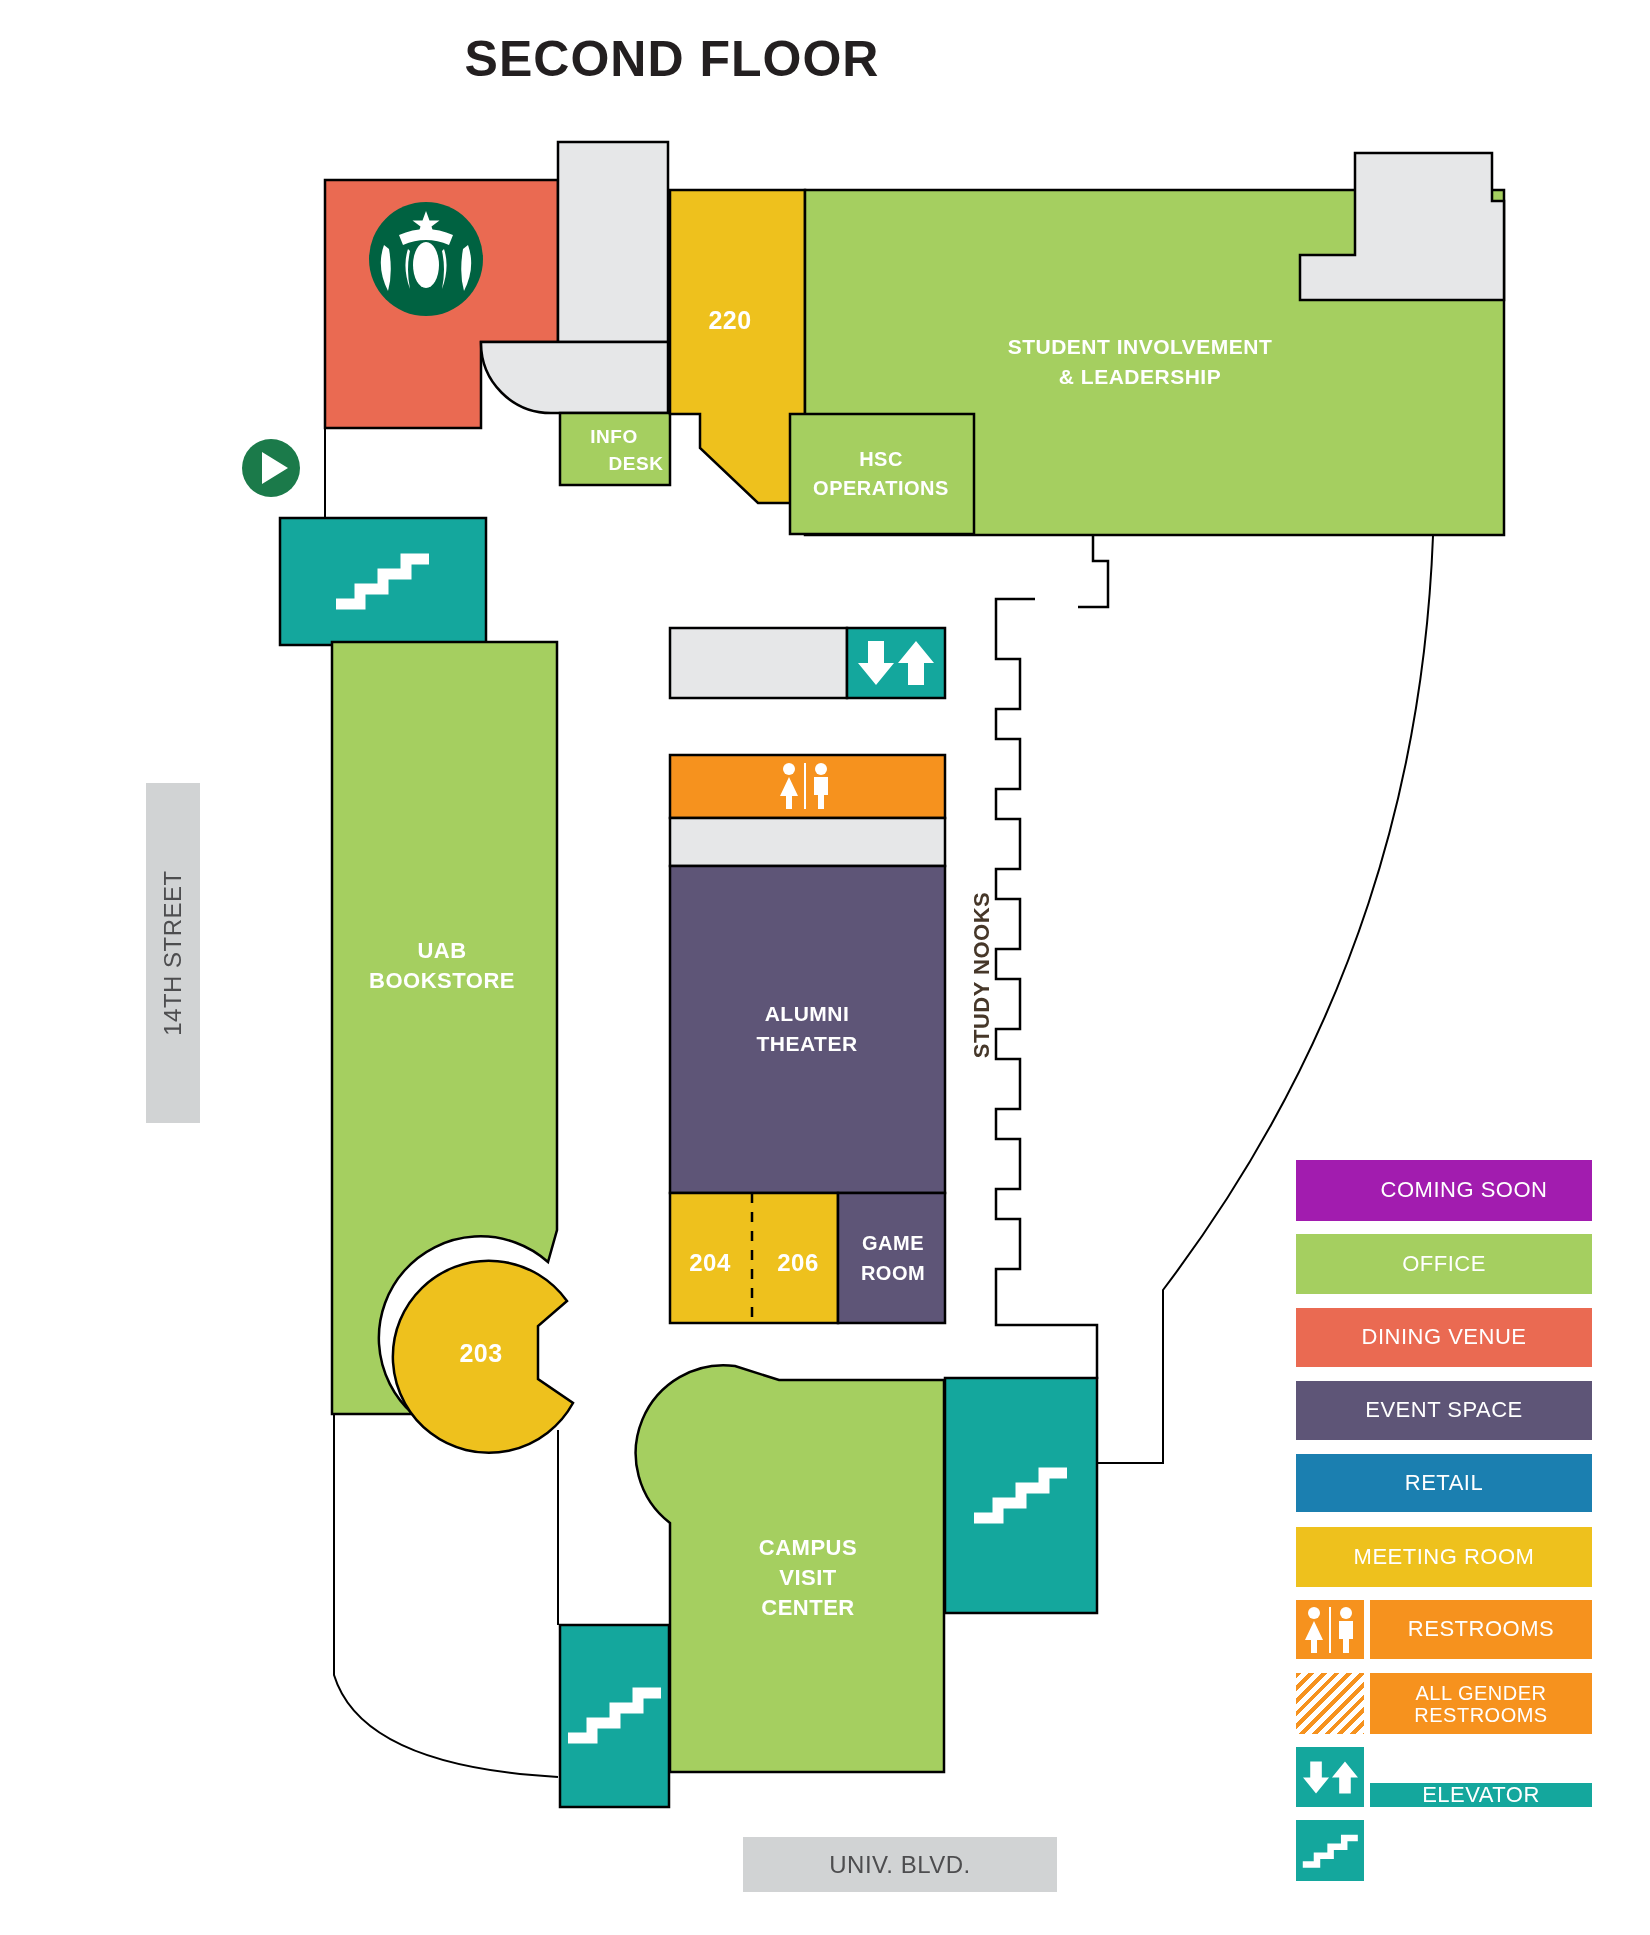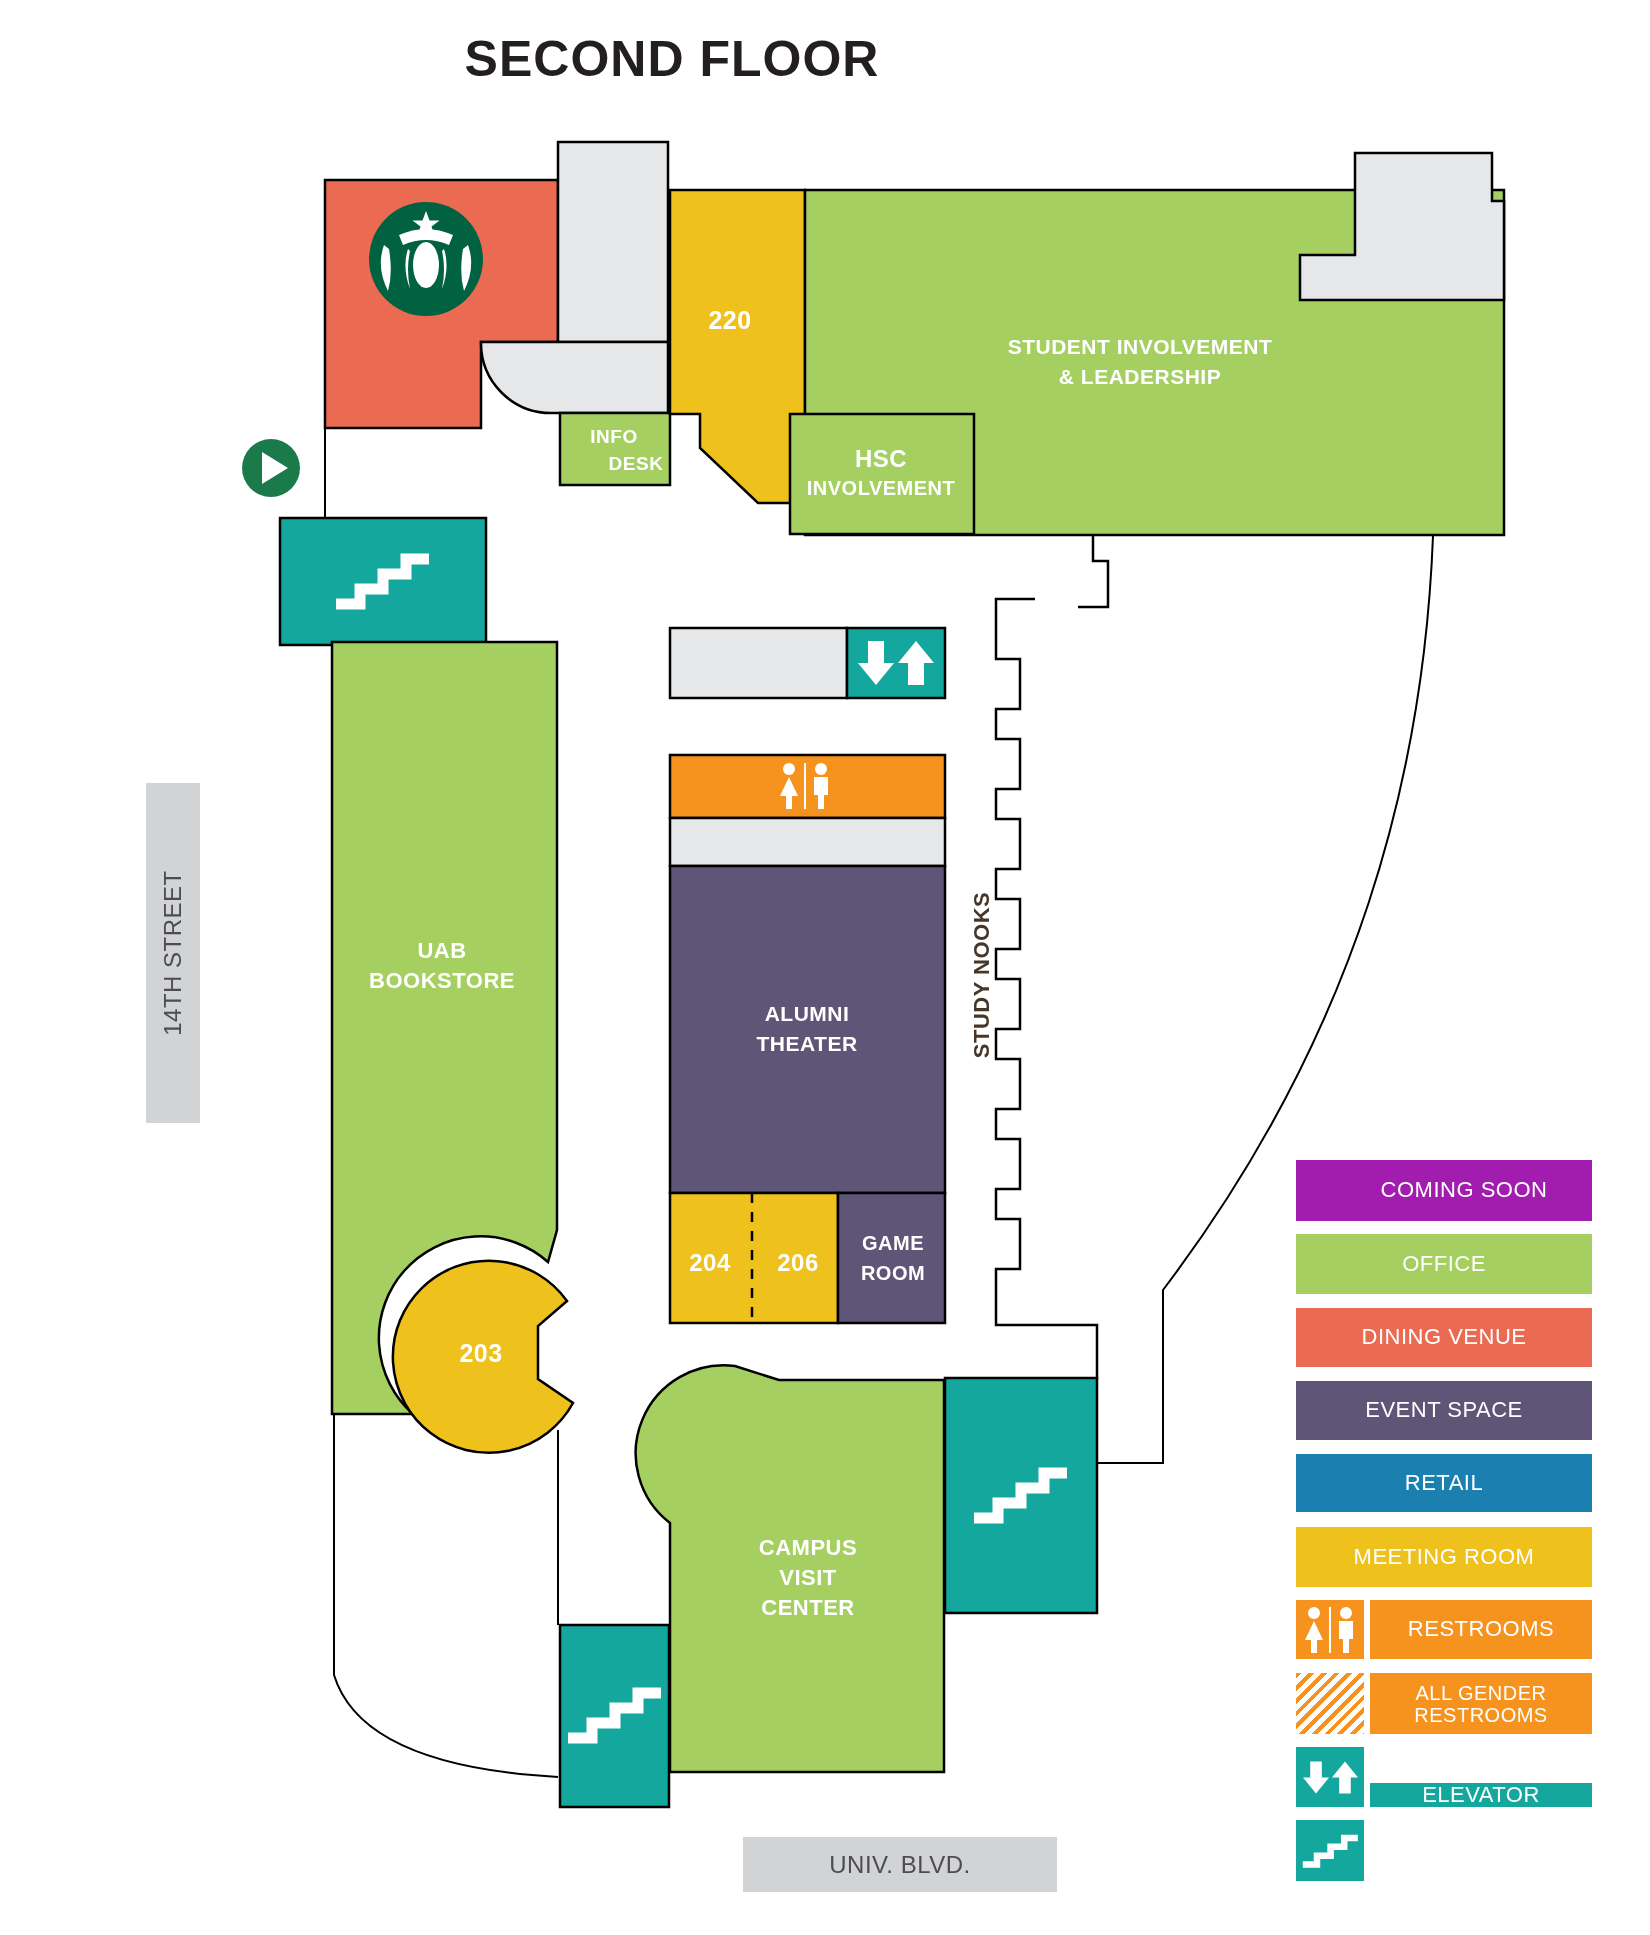--- a/index.html
+++ b/index.html
@@ -115,22 +115,22 @@
     <rect x="743" y="1837" width="314" height="55" fill="#d1d3d4"></rect>
   </svg>
 
   <div class="lbl title" style="left:672px;top:59px;font-size:50px;">SECOND FLOOR</div>
 
   <div class="lbl" style="left:730px;top:320px;font-size:25px;">220</div>
   <div class="lbl" style="left:1140px;top:347px;font-size:21px;">STUDENT INVOLVEMENT</div>
   <div class="lbl" style="left:1140px;top:377px;font-size:21px;">&amp; LEADERSHIP</div>
   <div class="lbl" style="left:614px;top:437px;font-size:19px;">INFO</div>
   <div class="lbl" style="left:614px;top:464px;font-size:19px;padding-left:44px;">DESK</div>
-  <div class="lbl" style="left:881px;top:459px;font-size:24px;">HSC</div>
-  <div class="lbl" style="left:881px;top:488px;font-size:20px;">INVOLVEMENT</div>
+  <div class="lbl" style="left:881px;top:459px;font-size:20px;">HSC</div>
+  <div class="lbl" style="left:881px;top:488px;font-size:20px;">OPERATIONS</div>
   <div class="lbl" style="left:442px;top:951px;font-size:22px;">UAB</div>
   <div class="lbl" style="left:442px;top:981px;font-size:22px;">BOOKSTORE</div>
   <div class="lbl" style="left:807px;top:1014px;font-size:21px;">ALUMNI</div>
   <div class="lbl" style="left:807px;top:1044px;font-size:21px;">THEATER</div>
   <div class="lbl vert nooks" style="left:982px;top:975px;font-size:22px;">STUDY NOOKS</div>
   <div class="lbl" style="left:710px;top:1263px;font-size:24px;">204</div>
   <div class="lbl" style="left:798px;top:1263px;font-size:24px;">206</div>
   <div class="lbl" style="left:893px;top:1243px;font-size:20px;">GAME</div>
   <div class="lbl" style="left:893px;top:1273px;font-size:20px;">ROOM</div>
   <div class="lbl" style="left:481px;top:1353px;font-size:25px;">203</div>

